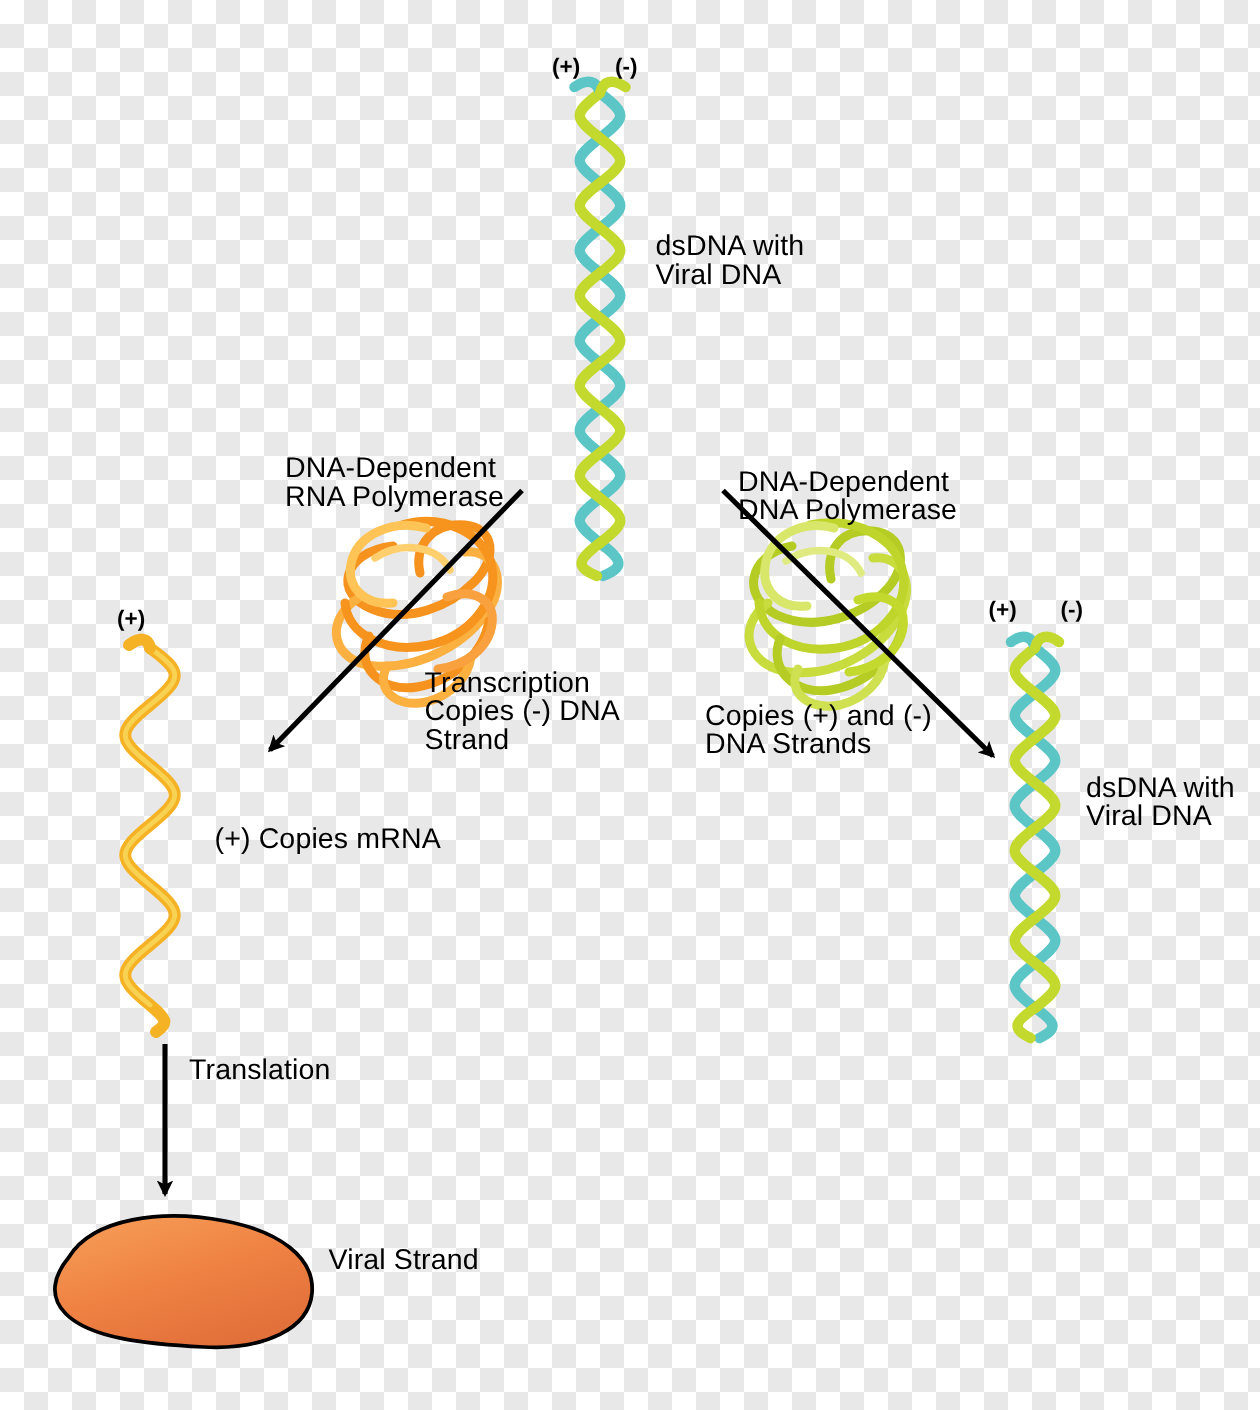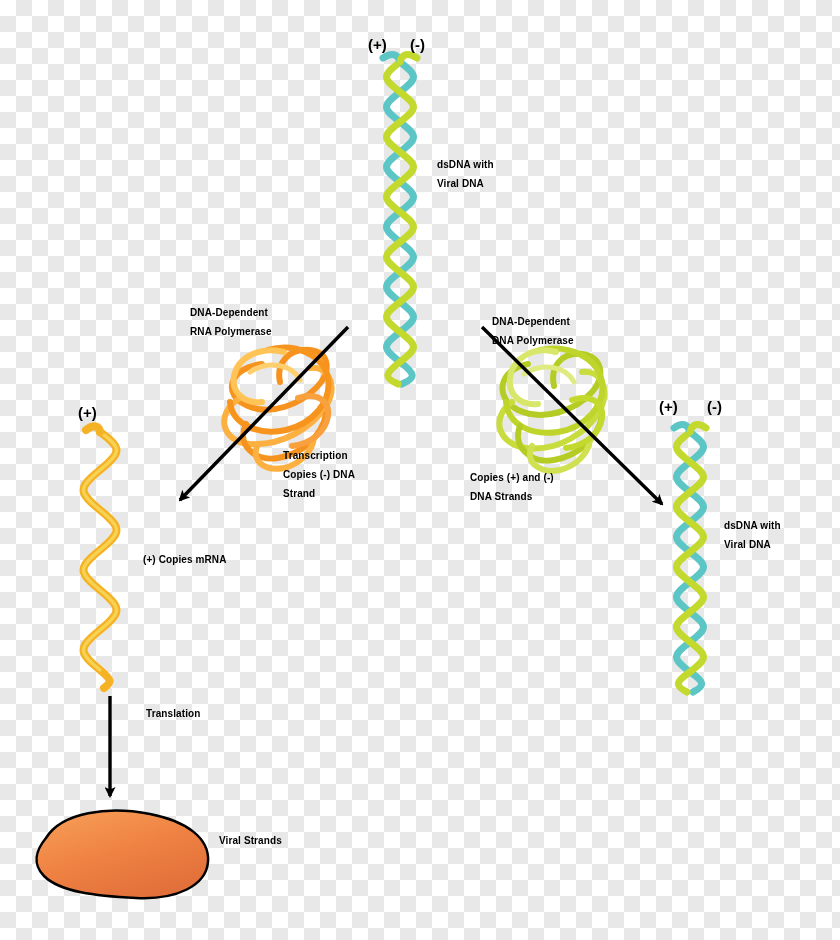--- a/index.html
+++ b/index.html
@@ -12,22 +12,22 @@
     width: 840px;
     height: 940px;
     background:
       repeating-conic-gradient(#e8e8e8 0% 25%, #ffffff 0% 50%) 0 0 / 32px 32px;
     font-family: "Liberation Sans", sans-serif;
     overflow: hidden;
   }
   .lbl {
     position: absolute;
     color: #000000;
-    font-weight: bold;
-    font-size: 10px;
+    font-weight: normal;
+    font-size: 19px;
     line-height: 19px;
     white-space: pre-line;
     letter-spacing: 0.1px;
   }
   .sign {
     position: absolute;
     color: #000000;
     font-weight: bold;
     font-size: 15px;
     line-height: 17px;
@@ -185,17 +185,17 @@
   <span class="sign" style="left:78px; top:404px;">(+)</span>
 
   <span class="lbl" style="left:143px; top:550px;">(+) Copies mRNA</span>
 
   <span class="sign" style="left:659px; top:398px;">(+)</span>
   <span class="sign" style="left:707px; top:398px;">(-)</span>
 
   <span class="lbl" style="left:724px; top:516px;">dsDNA with
 Viral DNA</span>
 
-  <span class="lbl" style="left:146px; top:704px;text-align:center;">Translation</span>
-
-  <span class="lbl" style="left:219px; top:831px;">Viral Strands</span>
+  <span class="lbl" style="left:126px; top:704px;text-align:center;">Translation</span>
+
+  <span class="lbl" style="left:219px; top:831px;">Viral Strand</span>
 
 </div>
 
 </body></html>

